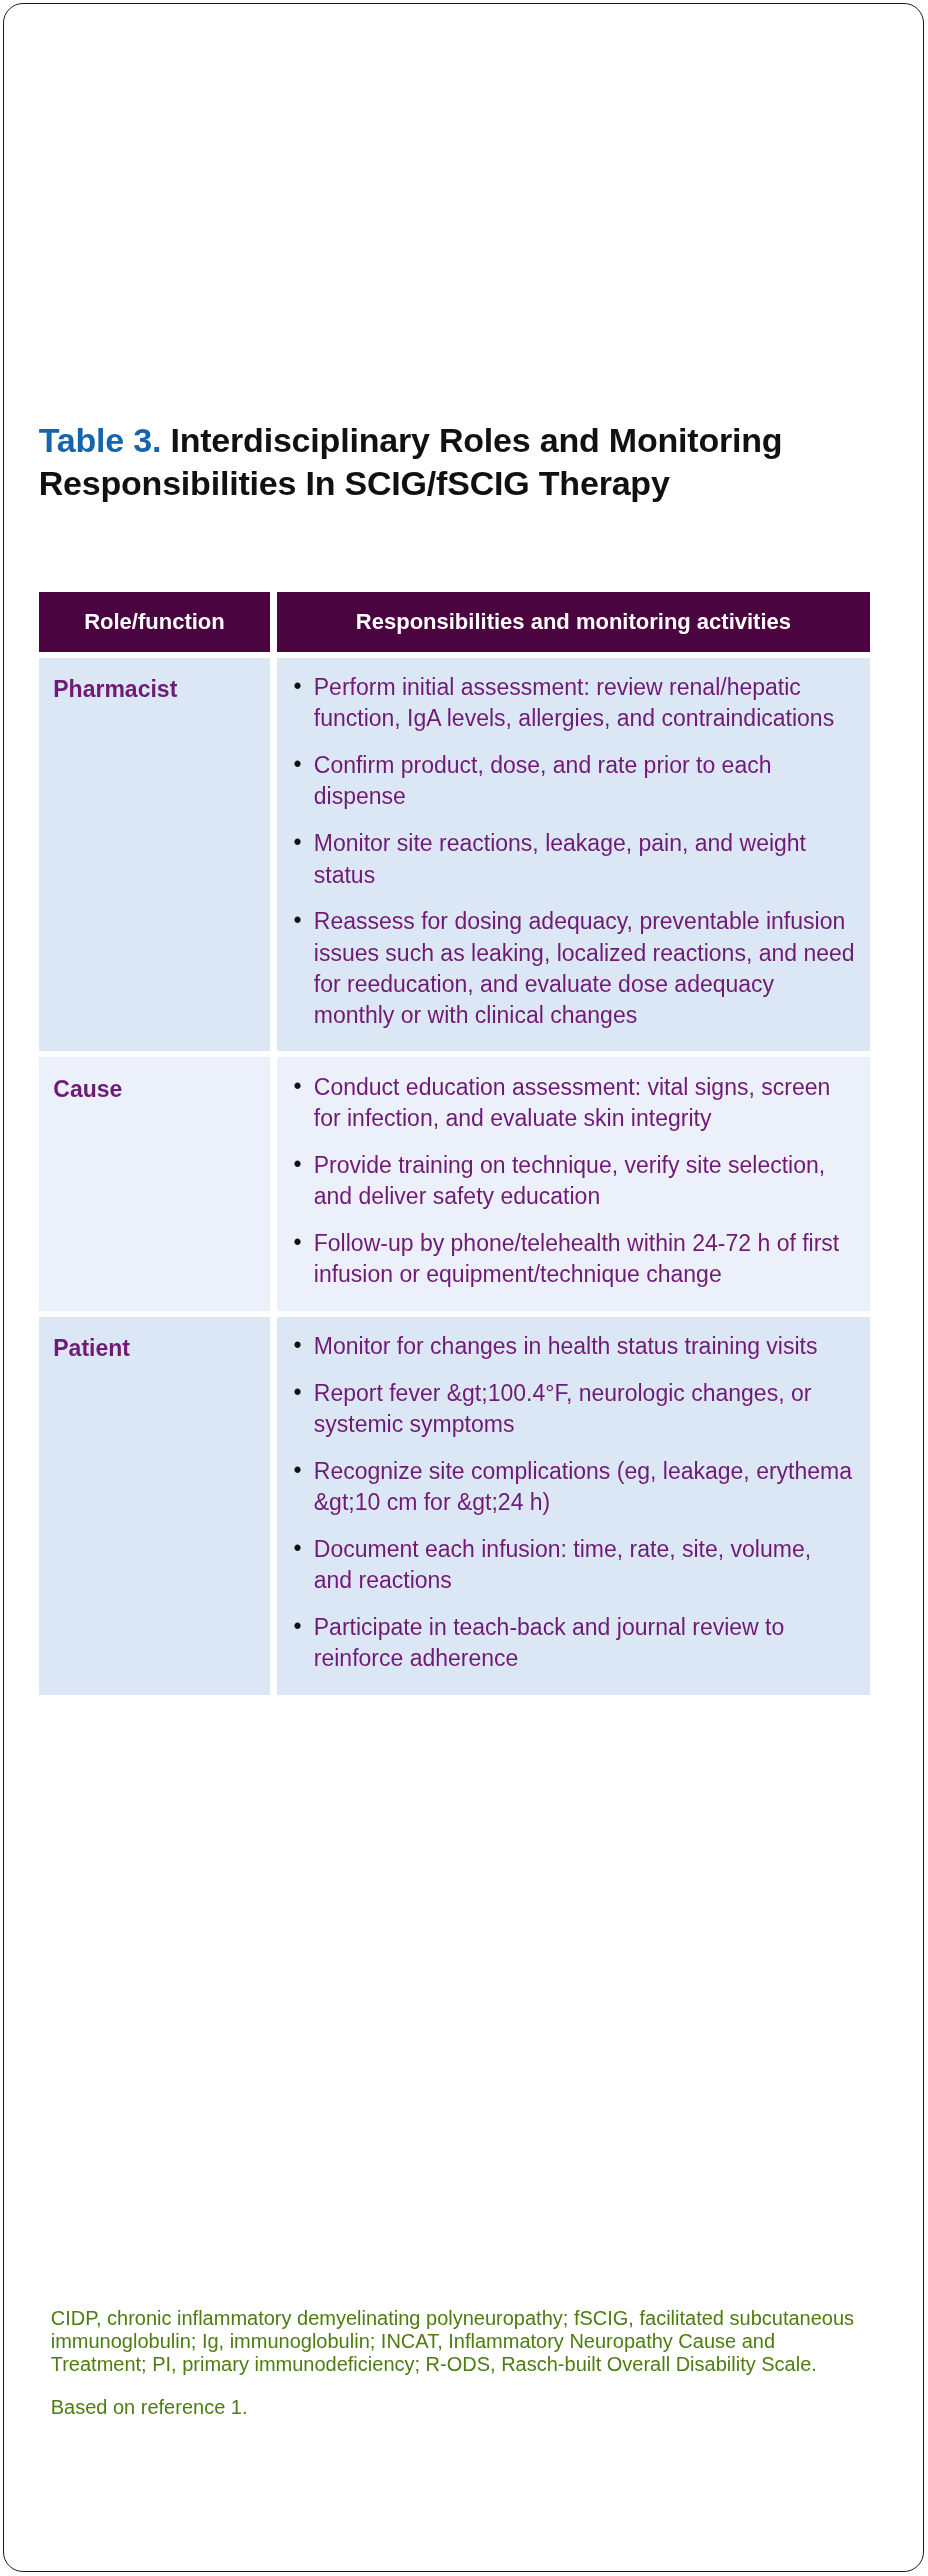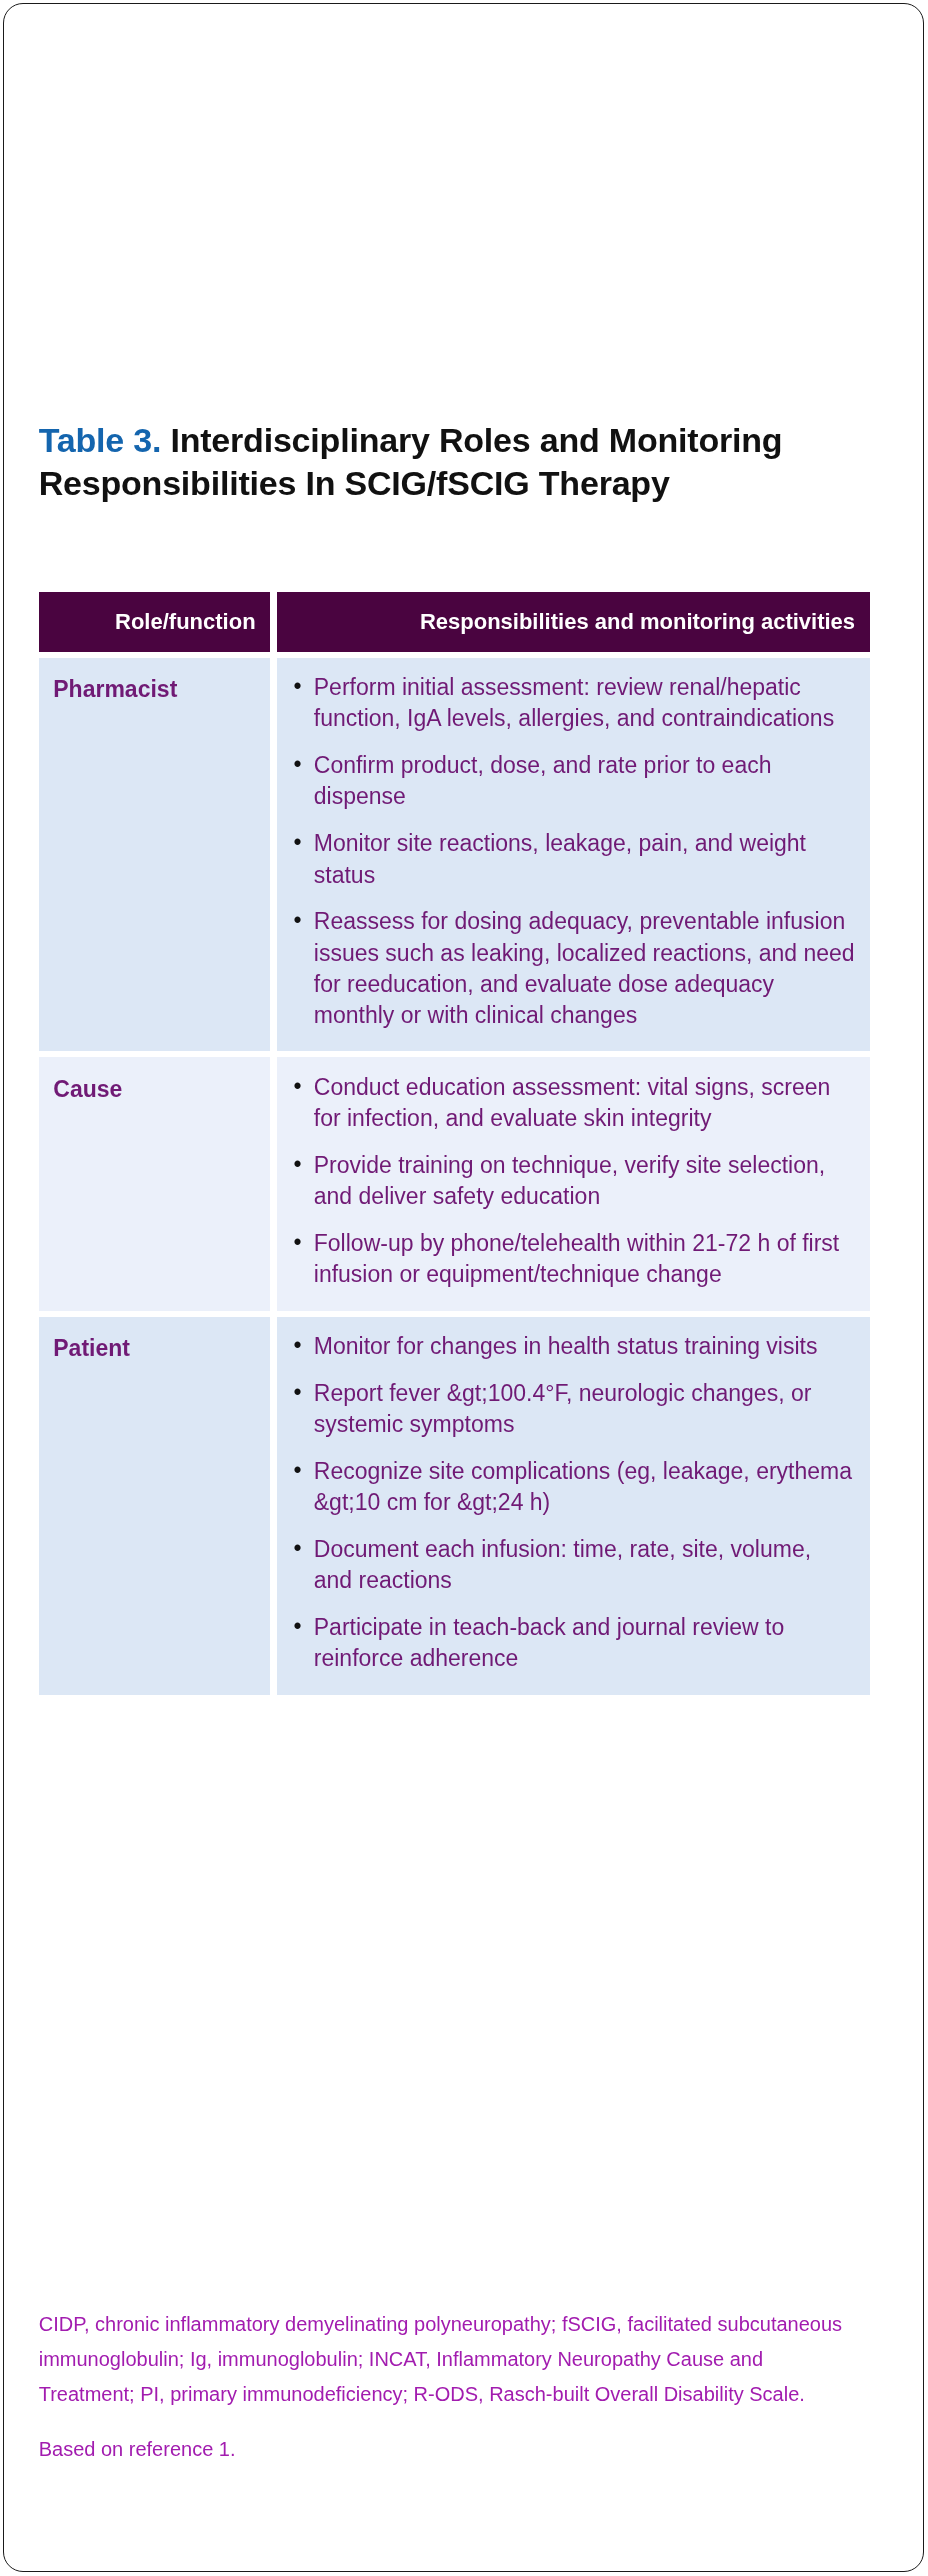--- a/index.html
+++ b/index.html
@@ -65,21 +65,21 @@
   }
   .tbl col.c1 { width: 235px; }
   .tbl col.c2 { width: 596px; }
 
   .tbl thead th {
     background: #4A0440;
     color: #ffffff;
     font-size: 22px;
     line-height: 28px;
     font-weight: bold;
-    text-align: right;
+    text-align: center;
     vertical-align: bottom;
     padding: 16.4px 14.6px 15.5px 14.6px;
     box-sizing: border-box;
     border: none;
   }
   .tbl thead th.col-role {
     border-right: 7.3px solid #ffffff;
     vertical-align: bottom;
   }
 
@@ -125,23 +125,23 @@
 
   
   .footnotes {
     position: absolute;
     left: 35px;
     top: 2303px;
     width: 825px;
   }
   .footnote {
     font-size: 20px;
-    line-height: 35px;
-    color: #a21caf;
-    margin: 0 0 20px 0;
+    line-height: 23px;
+    color: #4d7c0f;
+    margin: 0 0 20px 12px;
   }
   .footnote:last-child {
     margin-bottom: 0;
   }
 </style>
 </head>
 <body>
 
 <div class="page-frame">
   <div class="page-inner">
@@ -172,21 +172,21 @@
             </ul>
           </td>
         </tr>
 
         <tr class="row-b">
           <td class="col-role">Cause</td>
           <td class="col-resp">
             <ul class="bullets">
               <li>Conduct education assessment: vital signs, screen for infection, and evaluate skin integrity</li>
               <li>Provide training on technique, verify site selection, and deliver safety education</li>
-              <li>Follow-up by phone/telehealth within 21-72 h of first infusion or equipment/technique change</li>
+              <li>Follow-up by phone/telehealth within 24-72 h of first infusion or equipment/technique change</li>
             </ul>
           </td>
         </tr>
 
         <tr class="row-a">
           <td class="col-role">Patient</td>
           <td class="col-resp">
             <ul class="bullets">
               <li>Monitor for changes in health status training visits</li>
               <li>Report fever &amp;gt;100.4°F, neurologic changes, or systemic symptoms</li>

